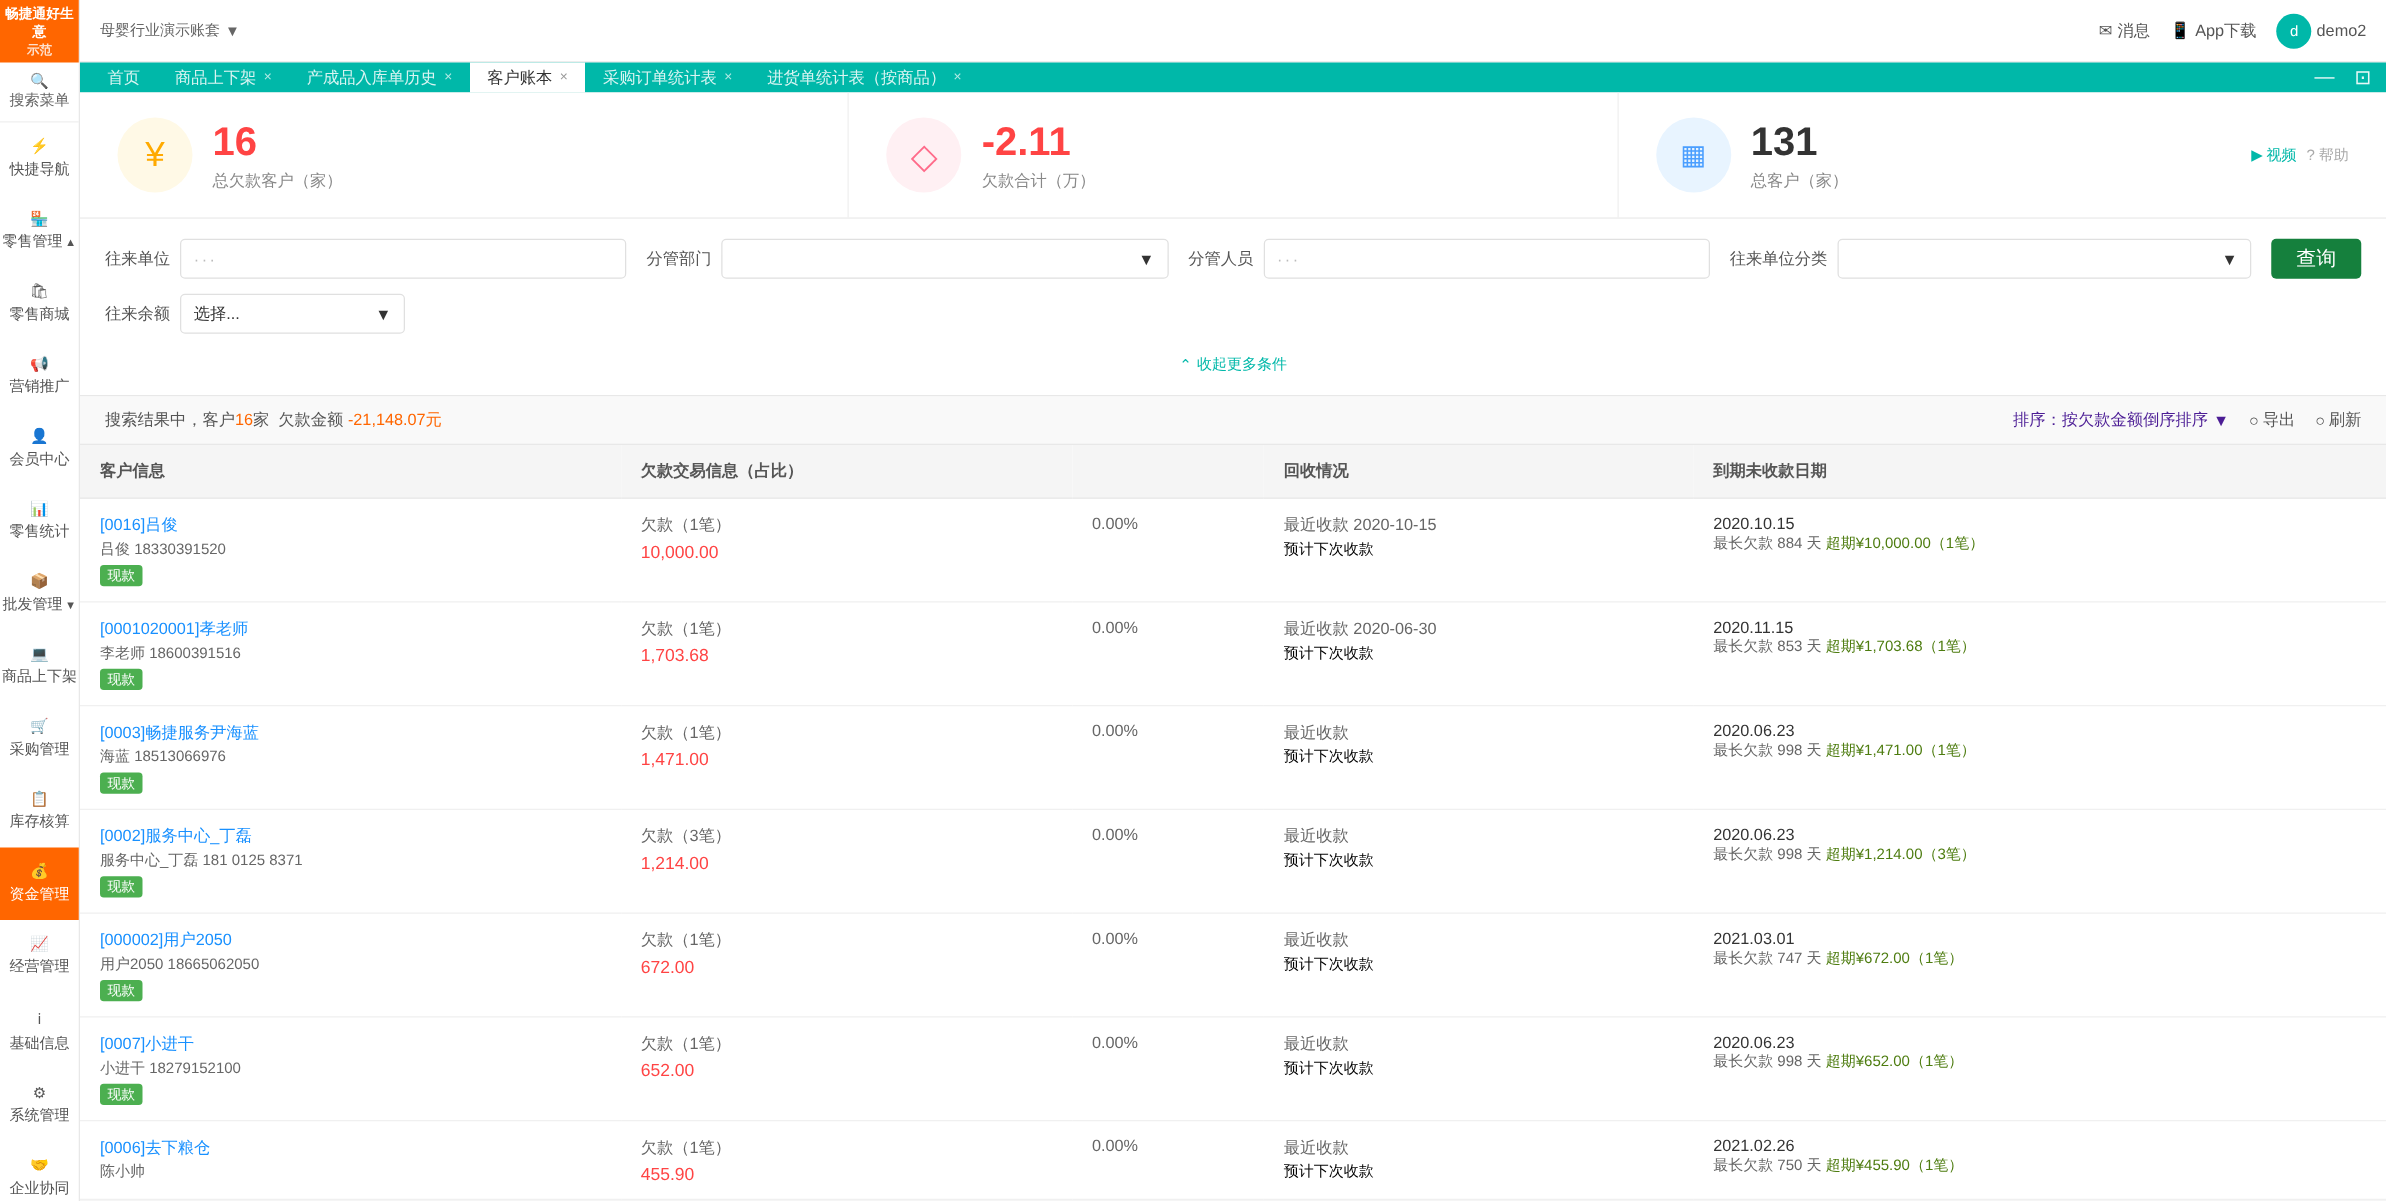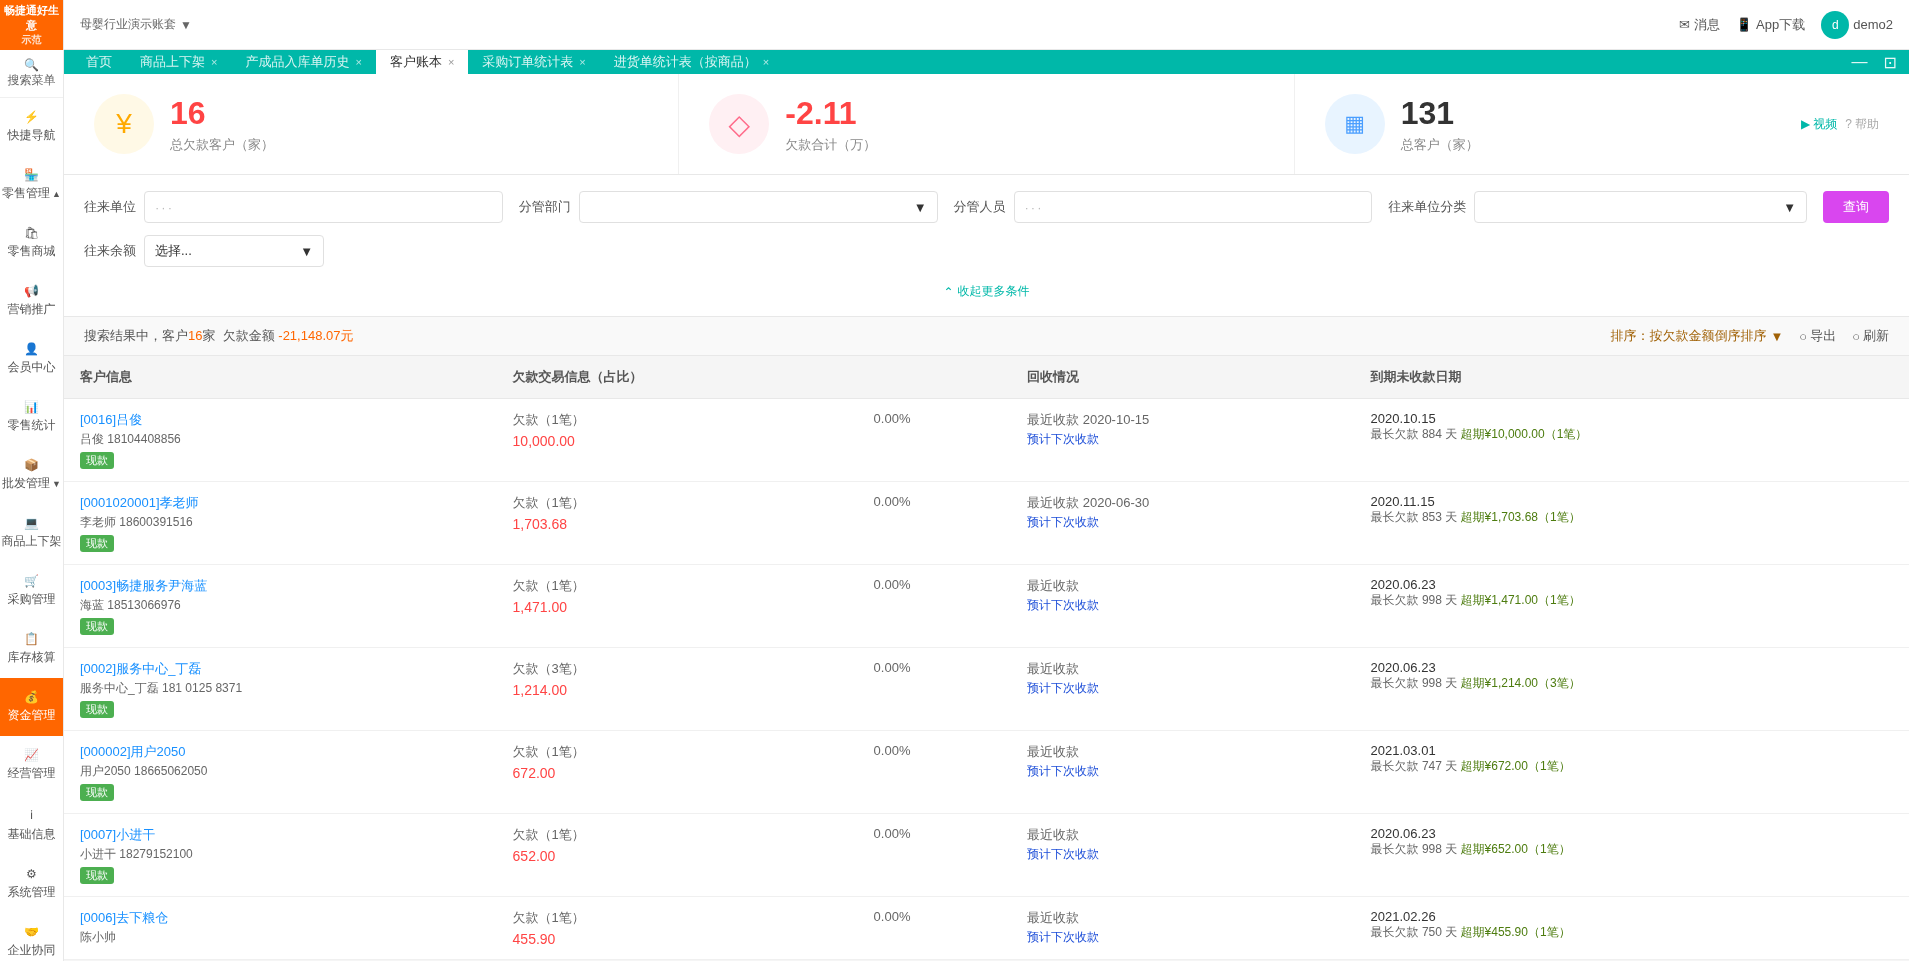--- a/index.html
+++ b/index.html
@@ -55,44 +55,44 @@
 
     
     .filter-area { background: #fff; padding: 16px 20px 8px; border-bottom: 1px solid #e8e8e8; }
     .filter-row { display: flex; align-items: center; gap: 16px; margin-bottom: 12px; }
     .filter-item { display: flex; align-items: center; gap: 8px; flex: 1; }
     .filter-label { font-size: 13px; color: #555; white-space: nowrap; }
     .filter-input { flex: 1; height: 32px; border: 1px solid #e0e0e0; border-radius: 4px; padding: 0 10px; font-size: 13px; display: flex; align-items: center; justify-content: space-between; cursor: pointer; color: #333; }
     .filter-input.with-dots { color: #bbb; }
     .filter-input .dots { color: #bbb; letter-spacing: 2px; }
     .filter-select { flex: 1; height: 32px; border: 1px solid #e0e0e0; border-radius: 4px; padding: 0 10px; font-size: 13px; display: flex; align-items: center; justify-content: space-between; cursor: pointer; background: #fff; }
-    .search-btn { background: #d946ef; color: #fff; border: none; border-radius: 4px; padding: 0 20px; height: 32px; font-size: 13px; cursor: pointer; white-space: nowrap; }
+    .search-btn { background: #15803d; color: #fff; border: none; border-radius: 4px; padding: 0 20px; height: 32px; font-size: 16px; cursor: pointer; white-space: nowrap; }
     .collapse-row { text-align: center; padding: 4px 0 8px; }
     .collapse-btn { color: #00b8a9; font-size: 12px; cursor: pointer; display: flex; align-items: center; justify-content: center; gap: 4px; }
 
     
     .results-bar { background: #f9f9f9; padding: 10px 20px; border-bottom: 1px solid #e8e8e8; display: flex; align-items: center; justify-content: space-between; }
     .results-info { font-size: 13px; color: #555; }
     .results-info span { color: #ff6600; }
     .results-actions { display: flex; align-items: center; gap: 16px; font-size: 13px; color: #555; }
-    .sort-select { display: flex; align-items: center; gap: 4px; cursor: pointer; color: #a16207; }
+    .sort-select { display: flex; align-items: center; gap: 4px; cursor: pointer; color: #4c1d95; }
 
     
     .data-table { width: 100%; background: #fff; border-collapse: collapse; }
     .table-header { background: #f5f5f5; }
     .table-header th { padding: 12px 16px; text-align: left; font-size: 13px; font-weight: 600; color: #555; border-bottom: 1px solid #e8e8e8; }
     .table-row td { padding: 12px 16px; border-bottom: 1px solid #f0f0f0; vertical-align: top; font-size: 13px; }
     .customer-name { color: #1890ff; font-size: 13px; cursor: pointer; display: block; }
     .customer-phone { color: #666; font-size: 12px; margin-top: 2px; }
     .tag-xian { background: #4caf50; color: #fff; font-size: 11px; padding: 1px 6px; border-radius: 3px; display: inline-block; margin-top: 4px; }
     .debt-amount { color: #ff4444; font-size: 14px; font-weight: 500; }
     .debt-count { color: #666; font-size: 13px; margin-bottom: 4px; }
     .debt-percent { color: #666; font-size: 13px; }
     .collection-date { color: #666; font-size: 13px; }
-    .collection-next { color: #1d4ed8; font-size: 12px; margin-top: 2px; }
+    .collection-next { color: #000000; font-size: 12px; margin-top: 2px; }
     .overdue-date { color: #333; font-size: 13px; }
     .overdue-days { color: #666; font-size: 12px; }
     .overdue-link { color: #4d7c0f; font-size: 12px; cursor: pointer; }
 
     .table-wrapper { overflow-x: auto; }
   </style>
 </head>
 <body>
 
 <div class="app-container">
@@ -334,21 +334,21 @@
               <th>欠款交易信息（占比）</th>
               <th></th>
               <th>回收情况</th>
               <th>到期未收款日期</th>
             </tr>
           </thead>
           <tbody id="table-body">
           <tr class="table-row">
     <td>
       <a class="customer-name">[0016]吕俊</a>
-      <div class="customer-phone">吕俊 18104408856</div>
+      <div class="customer-phone">吕俊 18330391520</div>
       <span class="tag-xian">现款</span>
     </td>
     <td>
       <div class="debt-count">欠款（1笔）</div>
       <div class="debt-amount">10,000.00</div>
     </td>
     <td>
       <span class="debt-percent">0.00%</span>
     </td>
     <td>

